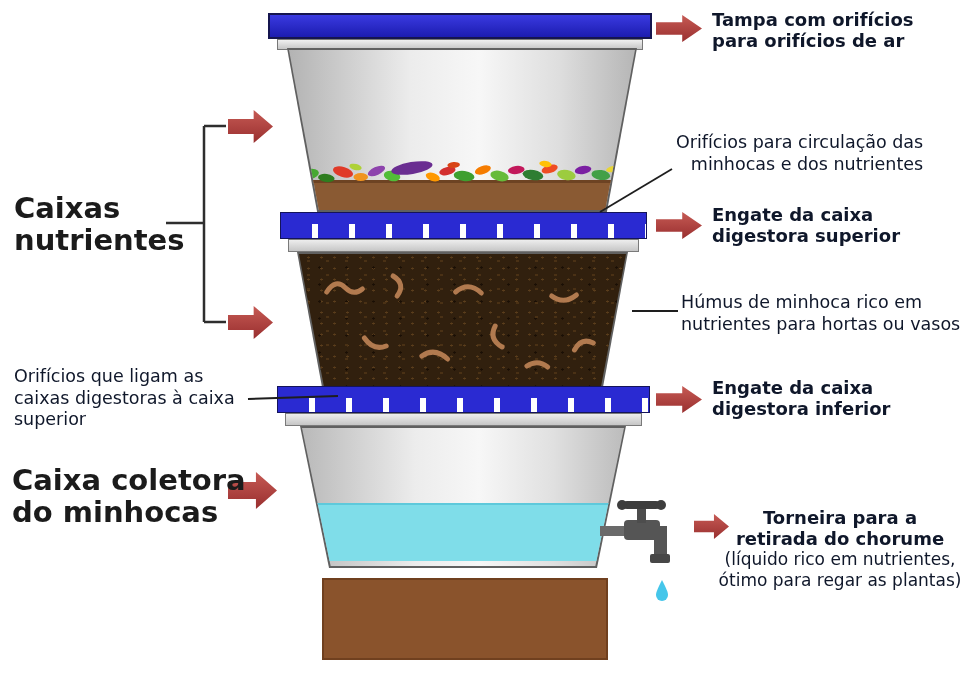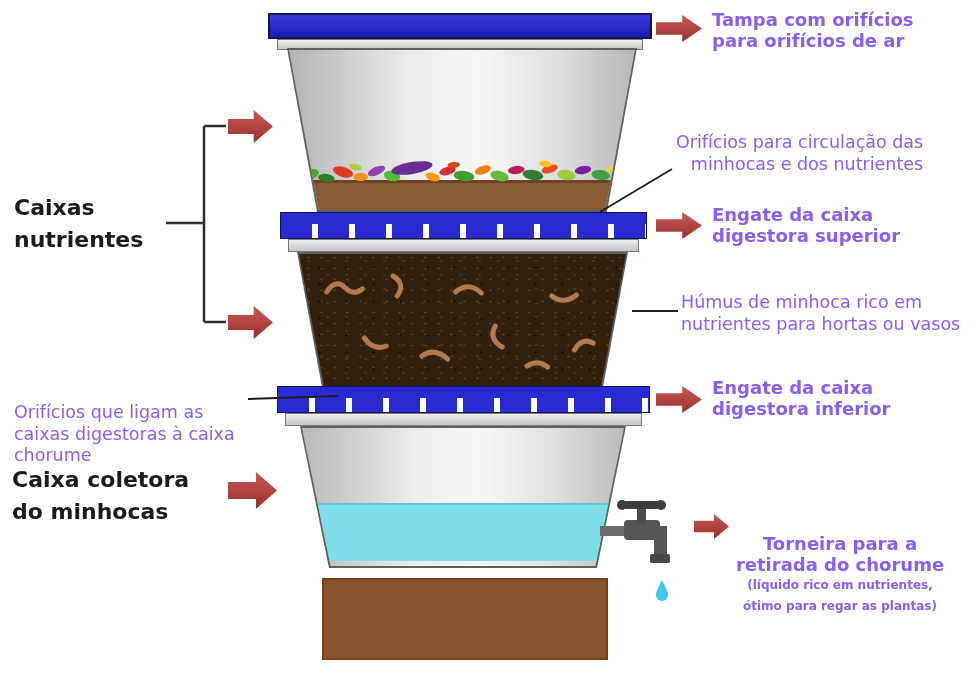--- a/index.html
+++ b/index.html
@@ -54,26 +54,26 @@
            clip-path:polygon(0 27%,57% 27%,57% 0,100% 50%,57% 100%,57% 73%,0 73%); }
   .a-lid   { left:656px; top:15px;  width:46px; height:27px; }
   .a-up    { left:228px; top:110px; width:45px; height:33px; }
   .a-band1 { left:656px; top:212px; width:46px; height:27px; }
   .a-low   { left:228px; top:306px; width:45px; height:33px; }
   .a-band2 { left:656px; top:386px; width:46px; height:27px; }
   .a-col   { left:228px; top:472px; width:49px; height:37px; }
   .a-fct   { left:694px; top:514px; width:35px; height:25px; }
 
   
-  .lbl  { position:absolute; color:#8b5cf6; }
-  .big  { font-size:22px; font-weight:bold; line-height:32px; color:#1b1b1b; }
+  .lbl  { position:absolute; color:#0f172a; }
+  .big  { font-size:29px; font-weight:bold; line-height:32px; color:#1b1b1b; }
   .rbold{ font-size:18px; font-weight:bold; line-height:21px; }
   .rreg { font-size:17.5px; line-height:21.5px; }
   .center { text-align:center; }
-  .note { font-size:12px; font-weight:bold; line-height:20.5px; }
+  .note { font-size:17px; font-weight:normal; line-height:20.5px; }
 
   .lines { left:0; top:0; width:980px; height:678px; pointer-events:none; }
   .faucet { left:600px; top:496px; width:92px; height:112px; }
 </style>
 </head>
 <body>
 
 <div class="canvas">
 
   <div class="abs lid-bar"></div>
@@ -172,24 +172,24 @@
   <div class="arrow a-low"></div>
   <div class="arrow a-band2"></div>
   <div class="arrow a-col"></div>
   <div class="arrow a-fct"></div>
 
   <div class="lbl big" style="left:14px; top:192px;">
     <div>Caixas</div>
     <div>nutrientes</div>
   </div>
 
-  <div class="lbl rreg" style="left:14px; top:366px; width:250px;margin-top:36px;">
+  <div class="lbl rreg" style="left:14px; top:366px; width:250px;">
     <div>Orifícios que ligam as</div>
     <div>caixas digestoras à caixa</div>
-    <div>chorume</div>
+    <div>superior</div>
   </div>
 
   <div class="lbl big" style="left:12px; top:464px;">
     <div>Caixa coletora</div>
     <div>do minhocas</div>
   </div>
 
   <div class="lbl rbold" style="left:712px; top:9px;">
     <div>Tampa com orifícios</div>
     <div>para orifícios de ar</div>
@@ -208,20 +208,20 @@
   <div class="lbl rreg" style="left:681px; top:292px;">
     <div>Húmus de minhoca rico em</div>
     <div>nutrientes para hortas ou vasos</div>
   </div>
 
   <div class="lbl rbold" style="left:712px; top:377px;">
     <div>Engate da caixa</div>
     <div>digestora inferior</div>
   </div>
 
-  <div class="lbl center" style="left:706px; top:533px; width:268px;">
+  <div class="lbl center" style="left:706px; top:507px; width:268px;">
     <div class="rbold">Torneira para a</div>
     <div class="rbold">retirada do chorume</div>
     <div class="note">(líquido rico em nutrientes,</div>
     <div class="note">ótimo para regar as plantas)</div>
   </div>
 
 </div>
 
 </body></html>

